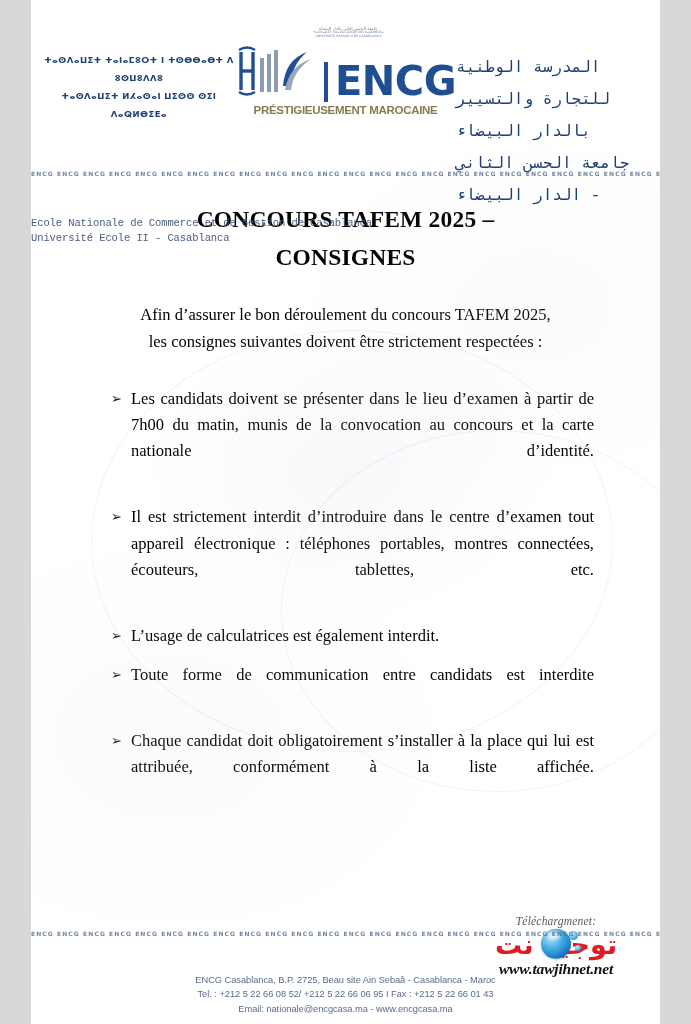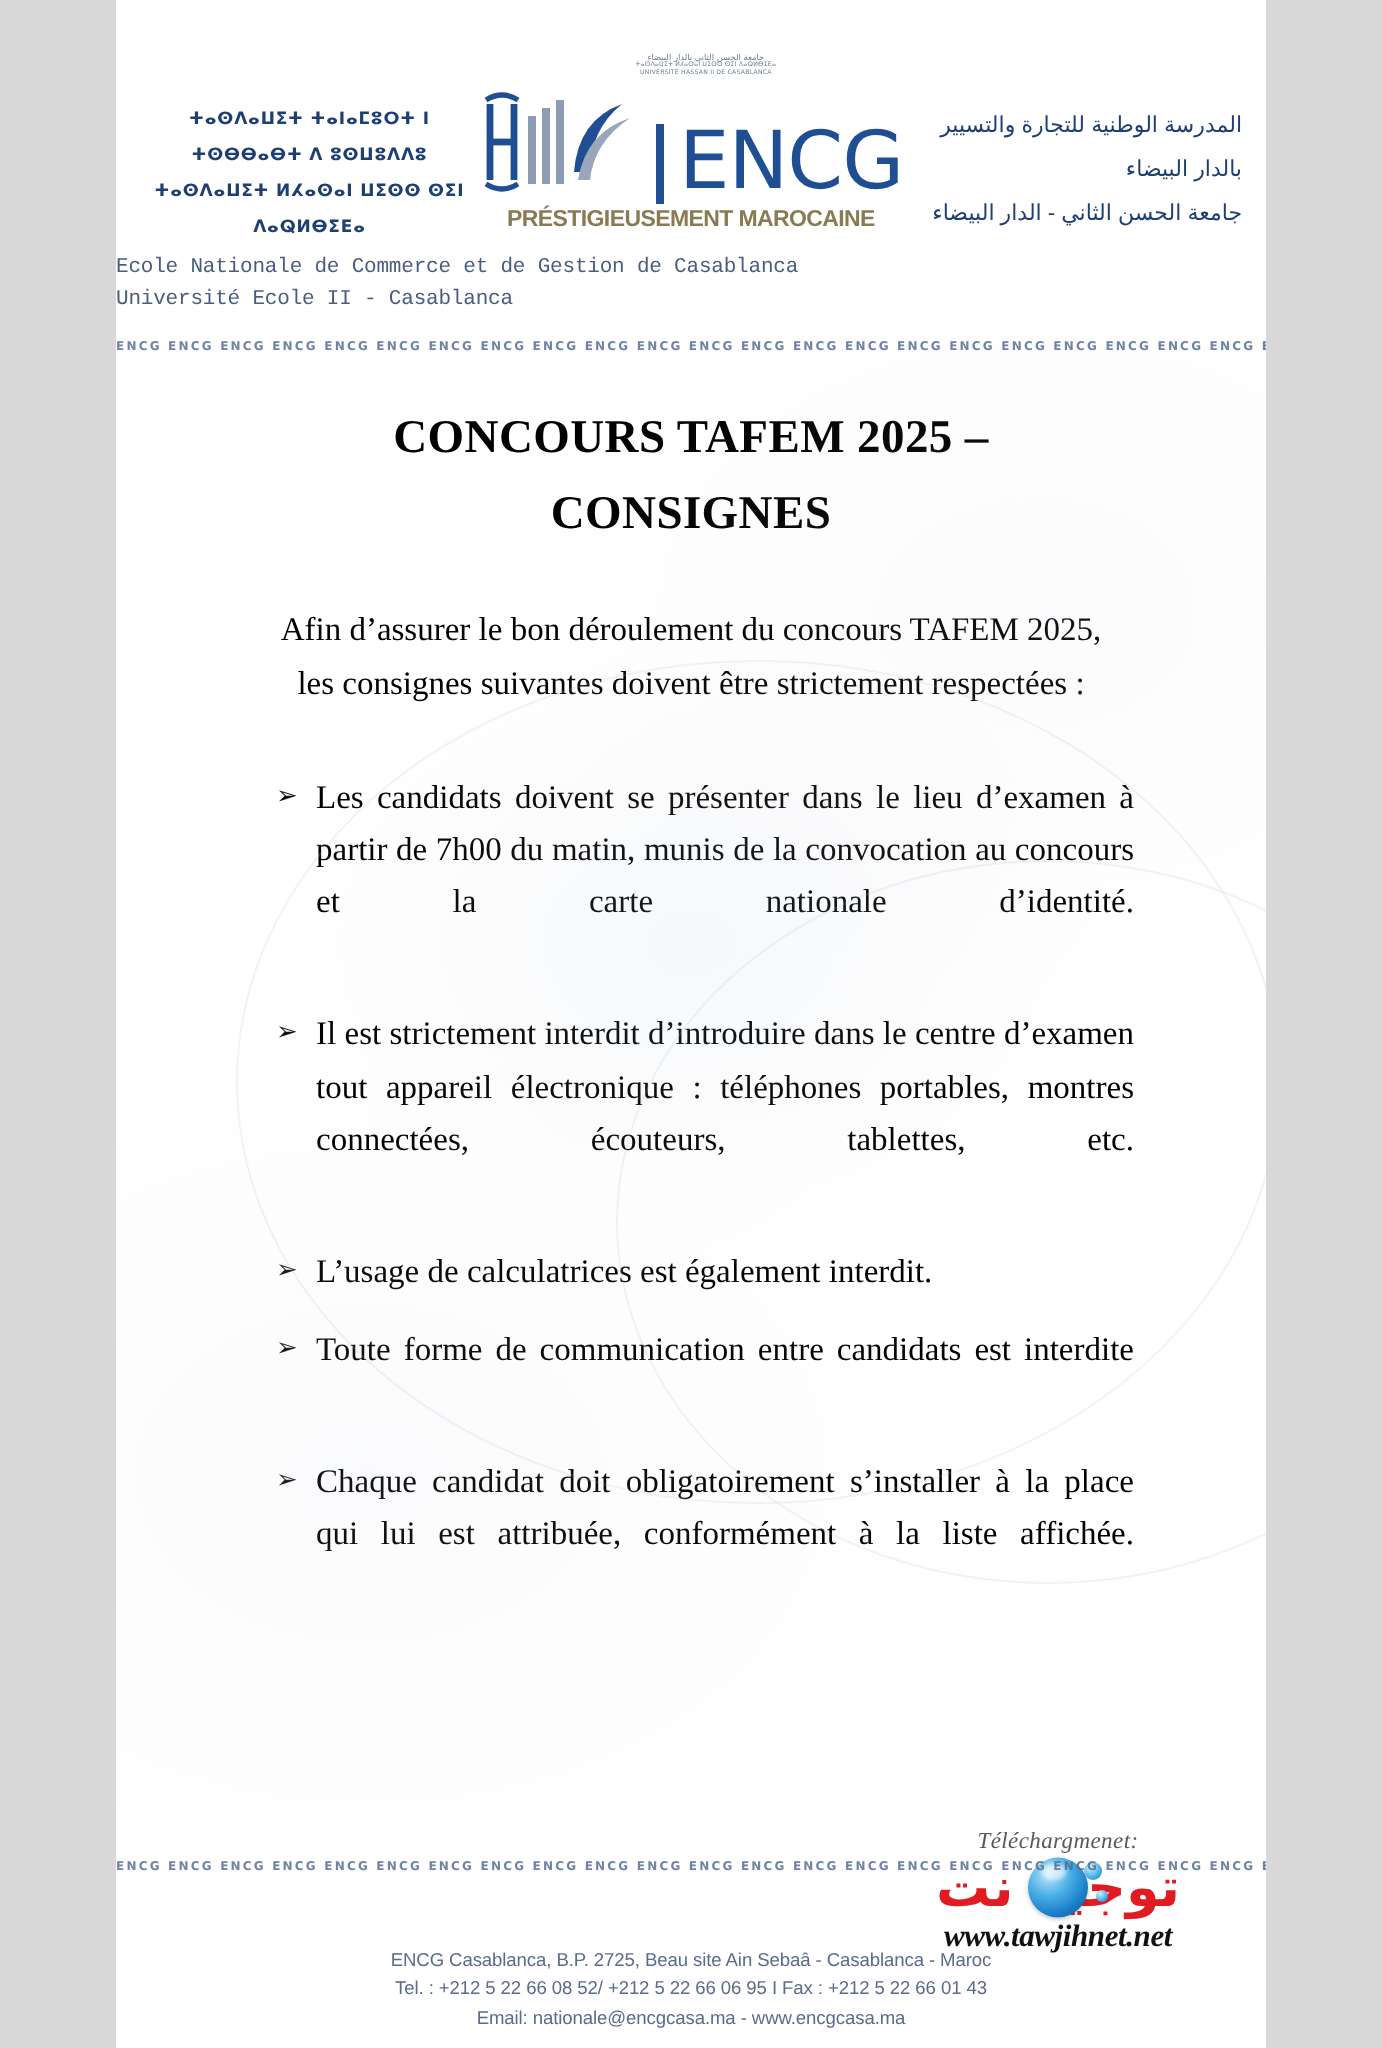--- a/index.html
+++ b/index.html
@@ -2,21 +2,21 @@
 <html lang="fr"><head>
 <meta charset="utf-8">
 <style>
   html, body {
     margin: 0;
     padding: 0;
     background: #d8d8d8;
   }
   .page {
     position: relative;
-    width: 575px;
+    width: 629px;
     height: 1024px;
     margin: 0 auto;
     background: #ffffff;
     overflow: hidden;
     font-family: "Liberation Serif", "DejaVu Serif", serif;
     color: #000;
   }
 
   
   .paper-texture {
@@ -86,21 +86,21 @@
   .univ-micro .l3 { font-size: 3.1px; letter-spacing: .1px; }
 
   .emblem {
     width: 86px;
     height: 62px;
     margin-top: 14px;
     position: relative;
   }
   .encg-word {
     font-family: "DejaVu Sans", sans-serif;
-    font-weight: 400;
+    font-weight: 700;
     font-size: 40px;
     line-height: 0.95;
     color: #1f4e93;
     letter-spacing: -0.5px;
     padding-bottom: 2px;
     border-left: 4px solid #1f4e93;
     padding-left: 7px;
     margin-left: 3px;
     margin-top: 14px;
   }
@@ -110,24 +110,24 @@
     font-size: 11.5px;
     font-weight: 600;
     letter-spacing: -0.3px;
     color: #8a7a52;
     text-align: center;
   }
 
   .arabic-block {
     width: 215px;
     padding-top: 22px;
-    text-align: right;
+    text-align: left;
     color: #1d3f73;
-    font-family: Liberation Sans, sans-serif;
-    font-size: 11px;
+    font-family: Liberation Mono, monospace;
+    font-size: 16px;
     line-height: 2.0;
     direction: rtl;
   }
 
   .school-lines {
     margin-top: 4px;
     color: #4a5d80;
     font-family: Liberation Mono, monospace;
     font-size: 10.5px;
     line-height: 1.45;

